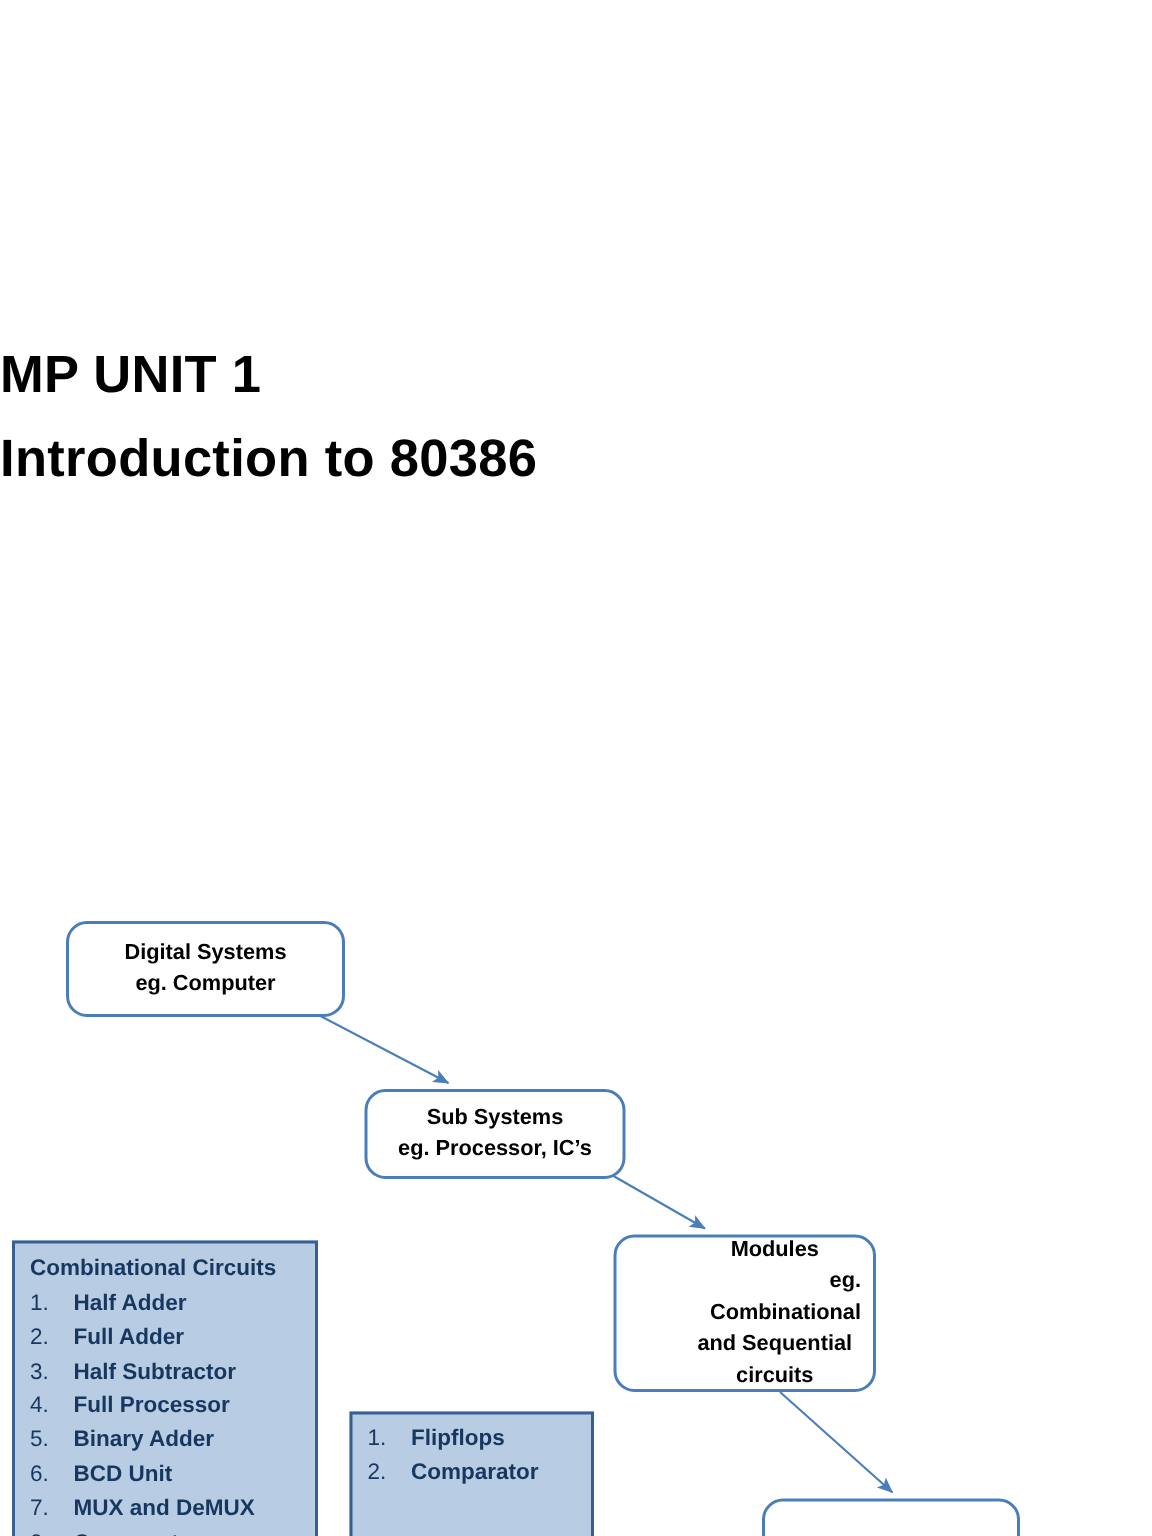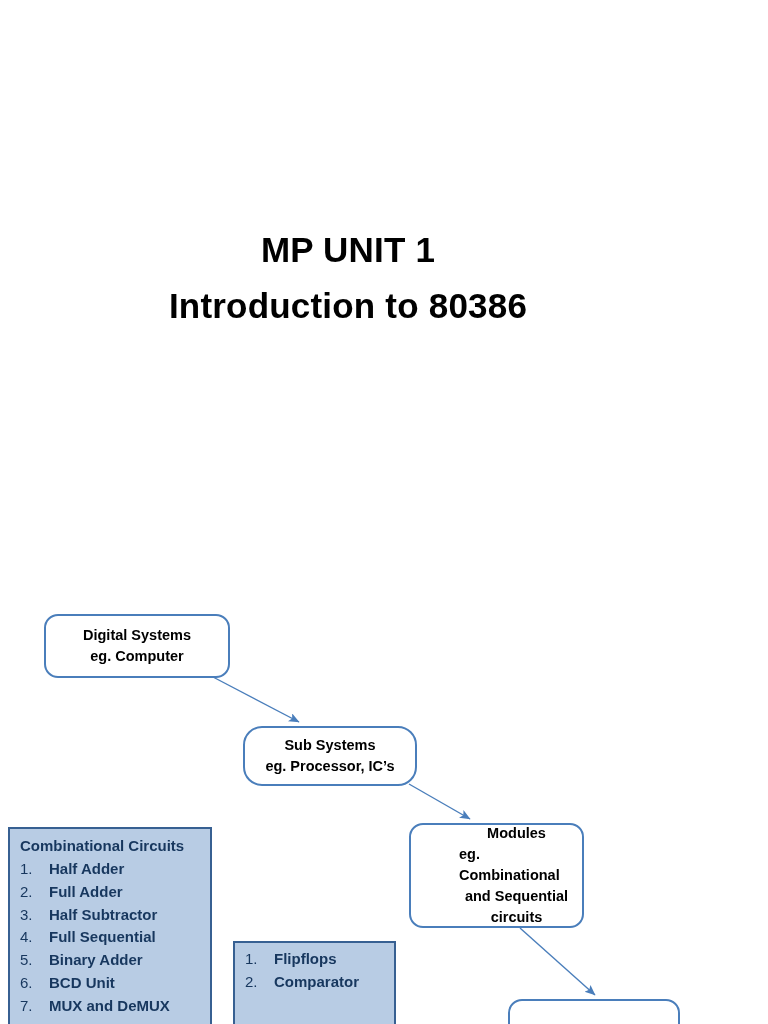--- a/index.html
+++ b/index.html
@@ -26,21 +26,20 @@
     background: #ffffff;
     overflow: hidden;
   }
 
   
   .title-block {
     position: absolute;
     left: 0;
     top: 222px;
     width: 696px;
-    text-align: center;
   }
   .title-line {
     font-family: "Liberation Sans", sans-serif;
     font-weight: bold;
     font-size: 35px;
     line-height: 56px;
     letter-spacing: 0.2px;
     color: #000000;
     white-space: nowrap;
   }
@@ -58,40 +57,40 @@
   .flow-box {
     position: absolute;
     box-sizing: border-box;
     background: #ffffff;
     border: 2px solid #4a7ebb;
     border-radius: 14px;
     display: flex;
     flex-direction: column;
     align-items: center;
     justify-content: center;
-    text-align: left;
+    text-align: right;
     padding: 4px 8px;
     font-family: "Liberation Sans", sans-serif;
     color: #000000;
   }
   .flow-box .bx-title {
     font-weight: bold;
     font-size: 14.5px;
     line-height: 21px;
     white-space: nowrap;
   }
   .flow-box .bx-sub {
     font-weight: bold;
     font-size: 14.5px;
     line-height: 21px;
   }
 
   
   #box-digital-systems { left: 44px;  top: 614px; width: 186px; height: 64px; }
-  #box-sub-systems     { left: 243px; top: 726px; width: 174px; height: 60px; border-radius: 19px; }
+  #box-sub-systems     { left: 243px; top: 726px; width: 174px; height: 60px; }
   #box-modules         { left: 409px; top: 823px; width: 175px; height: 105px; padding-left: 48px; }
   #box-basic-unit      { left: 508px; top: 999px; width: 172px; height: 64px; }
   #box-basic-unit .bx-title { font-size: 15px; }
 
   
   .list-panel {
     position: absolute;
     box-sizing: border-box;
     background: #b8cce4;
     border: 2px solid #376092;
@@ -179,21 +178,21 @@
       <li>
         <span class="li-num">2.</span>
         <span class="li-txt">Full Adder</span>
       </li>
       <li>
         <span class="li-num">3.</span>
         <span class="li-txt">Half Subtractor</span>
       </li>
       <li>
         <span class="li-num">4.</span>
-        <span class="li-txt">Full Sequential</span>
+        <span class="li-txt">Full Processor</span>
       </li>
       <li>
         <span class="li-num">5.</span>
         <span class="li-txt">Binary Adder</span>
       </li>
       <li>
         <span class="li-num">6.</span>
         <span class="li-txt">BCD Unit</span>
       </li>
       <li>

